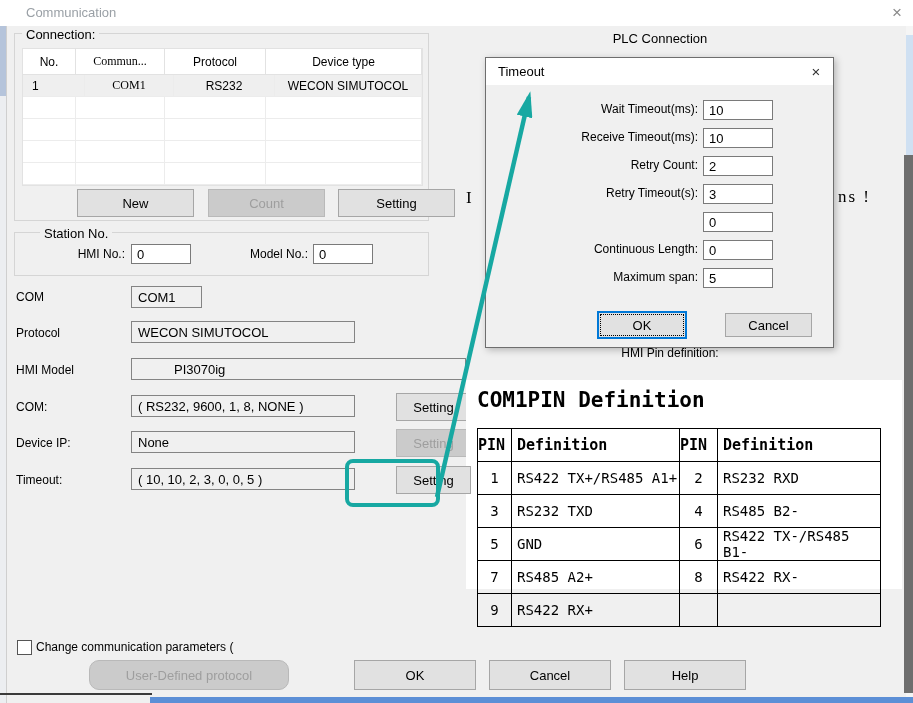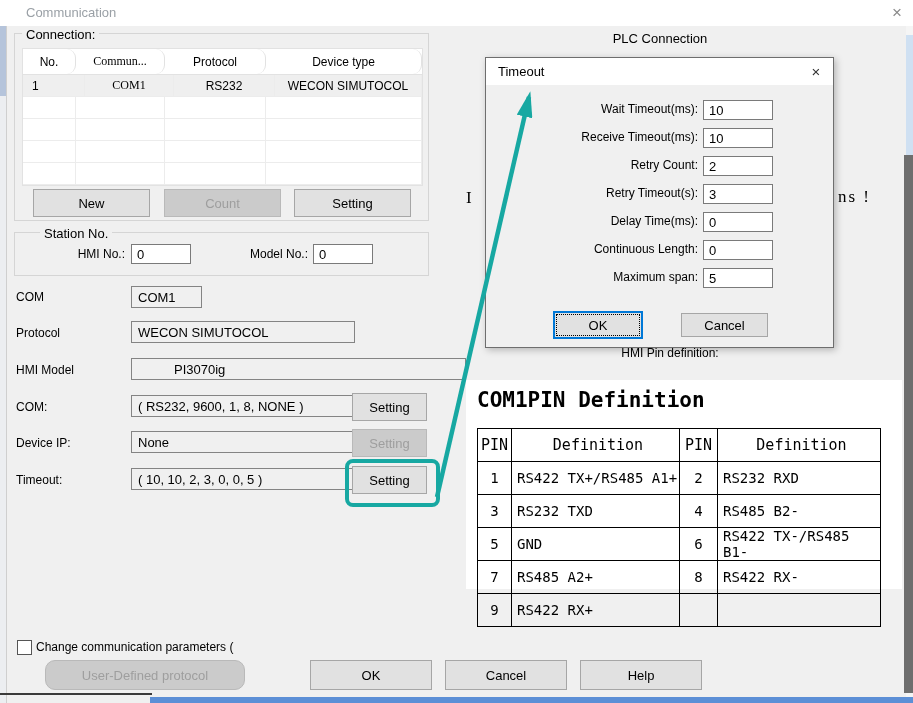--- a/index.html
+++ b/index.html
@@ -17,46 +17,46 @@
   .right-strip-blue{left:906px;top:35px;width:7px;height:120px;background:#cfe0f2;}
   .right-strip-dark{left:904px;top:155px;width:9px;height:538px;background:#6e6e6e;}
   .bottom-blue{left:150px;top:697px;width:763px;height:6px;background:#5c8fd6;}
   .bottom-darkline{left:0px;top:693px;width:152px;height:2px;background:#3a3a3a;}
   
   .groupbox{border:1px solid #d5d5d5;}
   .group-label{background:#f0f0f0;padding:0 4px;font-size:13px;}
   
   .conn-table{left:22px;top:48px;width:399px;height:136px;background:#fff;border:1px solid #e2e2e2;}
   .conn-header{display:flex;height:25px;border-bottom:1px solid #e2e2e2;}
-  .conn-header > div{border-right:1px solid #e2e2e2;display:flex;align-items:center;justify-content:center;font-size:12px;border-radius:9px;}
+  .conn-header > div{border-right:1px solid #e2e2e2;display:flex;align-items:center;justify-content:center;font-size:12px;}
   .conn-row{display:flex;height:21px;border-bottom:1px solid #ececec;}
   .conn-row > div{border-right:1px solid #ececec;display:flex;align-items:center;justify-content:center;font-size:12px;}
   .c1{width:52px;} .c2{width:88px;font-family:Liberation Serif, serif;} .c3{width:100px;} .c4{width:155px;flex:1;}
   .row-filled{background:#efefef;}
   .cell-left{justify-content:flex-start !important;padding-left:9px;}
   
-  .btn{background:#e1e1e1;border:1px solid #a6a6a6;display:flex;align-items:center;justify-content:center;font-size:13px;cursor:default;}
+  .btn{background:#e1e1e1;border:1px solid #a6a6a6;display:flex;align-items:center;justify-content:center;font-size:13px;cursor:default;margin-left:44px;}
   .btn-disabled{background:#cbcbcb;border-color:#b9b9b9;color:#9e9e9e;}
   .btn-ok-focus{border:2px solid #0078d7;outline:1px dotted #000;outline-offset:-4px;}
   
   .ro-box{background:#f0f0f0;border:1px solid #848484;display:flex;align-items:center;padding-left:6px;font-size:13px;}
   .inp{background:#fff;border:1px solid #7a7a7a;font-family:"Liberation Sans",sans-serif;font-size:13px;padding:0 0 0 5px;margin:0;height:20px;box-sizing:border-box;}
   .flabel{font-size:12px;}
   .rlabel{text-align:right;}
   
   .dlg{left:485px;top:57px;width:347px;height:289px;background:#f0f0f0;border:1px solid #6e6e6e;box-shadow:2px 2px 7px rgba(0,0,0,0.25);z-index:20;}
   .dlg-titlebar{left:0;top:0;width:100%;height:27px;background:#fff;}
   .dlg-title{left:12px;top:6px;font-size:13px;color:#000;}
   .dlg-close{left:318px;top:3px;width:24px;height:22px;text-align:center;line-height:22px;font-size:15px;color:#333;}
   
   .pin-panel{left:466px;top:380px;width:436px;height:209px;background:#fff;}
   .pin-title{left:11px;top:8px;font-family:"DejaVu Sans Mono",monospace;font-weight:bold;font-size:21px;letter-spacing:0px;}
   table.pin{border-collapse:collapse;position:absolute;left:11px;top:48px;}
   table.pin td, table.pin th{border:1px solid #000;font-family:"DejaVu Sans Mono",monospace;font-size:14px;height:32px;padding:0;}
-  table.pin th{font-weight:normal;font-size:15px;text-align:center;}
+  table.pin th{font-weight:bold;font-size:15px;text-align:left;}
   .pc-num{width:33px;text-align:center;}
   .pc-def{width:162px;text-align:left;padding-left:5px !important;}
   .pc-num2{width:37px;text-align:center;}
   .pc-def2{width:157px;text-align:left;padding-left:5px !important;}
   
   .checkbox{width:13px;height:13px;background:#fff;border:1px solid #555;}
   
   .hl-rect{left:345px;top:459px;width:87px;height:40px;border:4px solid #17a8a2;border-radius:8px;z-index:30;}
   svg.annot{position:absolute;left:0;top:0;z-index:40;pointer-events:none;}
   .serif-frag{font-family:"Liberation Serif",serif;font-size:17px;}
@@ -212,21 +212,20 @@
 
     <div class="abs flabel rlabel" style="left:12px;top:72px;width:200px;">Receive Timeout(ms):</div>
     <input class="abs inp" style="left: 217px; top: 70px; width: 70px;" value="10">
 
     <div class="abs flabel rlabel" style="left:12px;top:100px;width:200px;">Retry Count:</div>
     <input class="abs inp" style="left: 217px; top: 98px; width: 70px;" value="2">
 
     <div class="abs flabel rlabel" style="left:12px;top:128px;width:200px;">Retry Timeout(s):</div>
     <input class="abs inp" style="left: 217px; top: 126px; width: 70px;" value="3">
 
-    <div class="abs flabel rlabel" style="left:12px;top:156px;width:200px;">Delay Time(ms):</div>
     <input class="abs inp" style="left: 217px; top: 154px; width: 70px;" value="0">
 
     <div class="abs flabel rlabel" style="left:12px;top:184px;width:200px;">Continuous Length:</div>
     <input class="abs inp" style="left: 217px; top: 182px; width: 70px;" value="0">
 
     <div class="abs flabel rlabel" style="left:12px;top:212px;width:200px;">Maximum span:</div>
     <input class="abs inp" style="left: 217px; top: 210px; width: 70px;" value="5">
 
     <div class="abs btn btn-ok-focus" style="left:67px;top:253px;width:86px;height:24px;">OK</div>
     <div class="abs btn" style="left:195px;top:255px;width:85px;height:22px;">Cancel</div>

